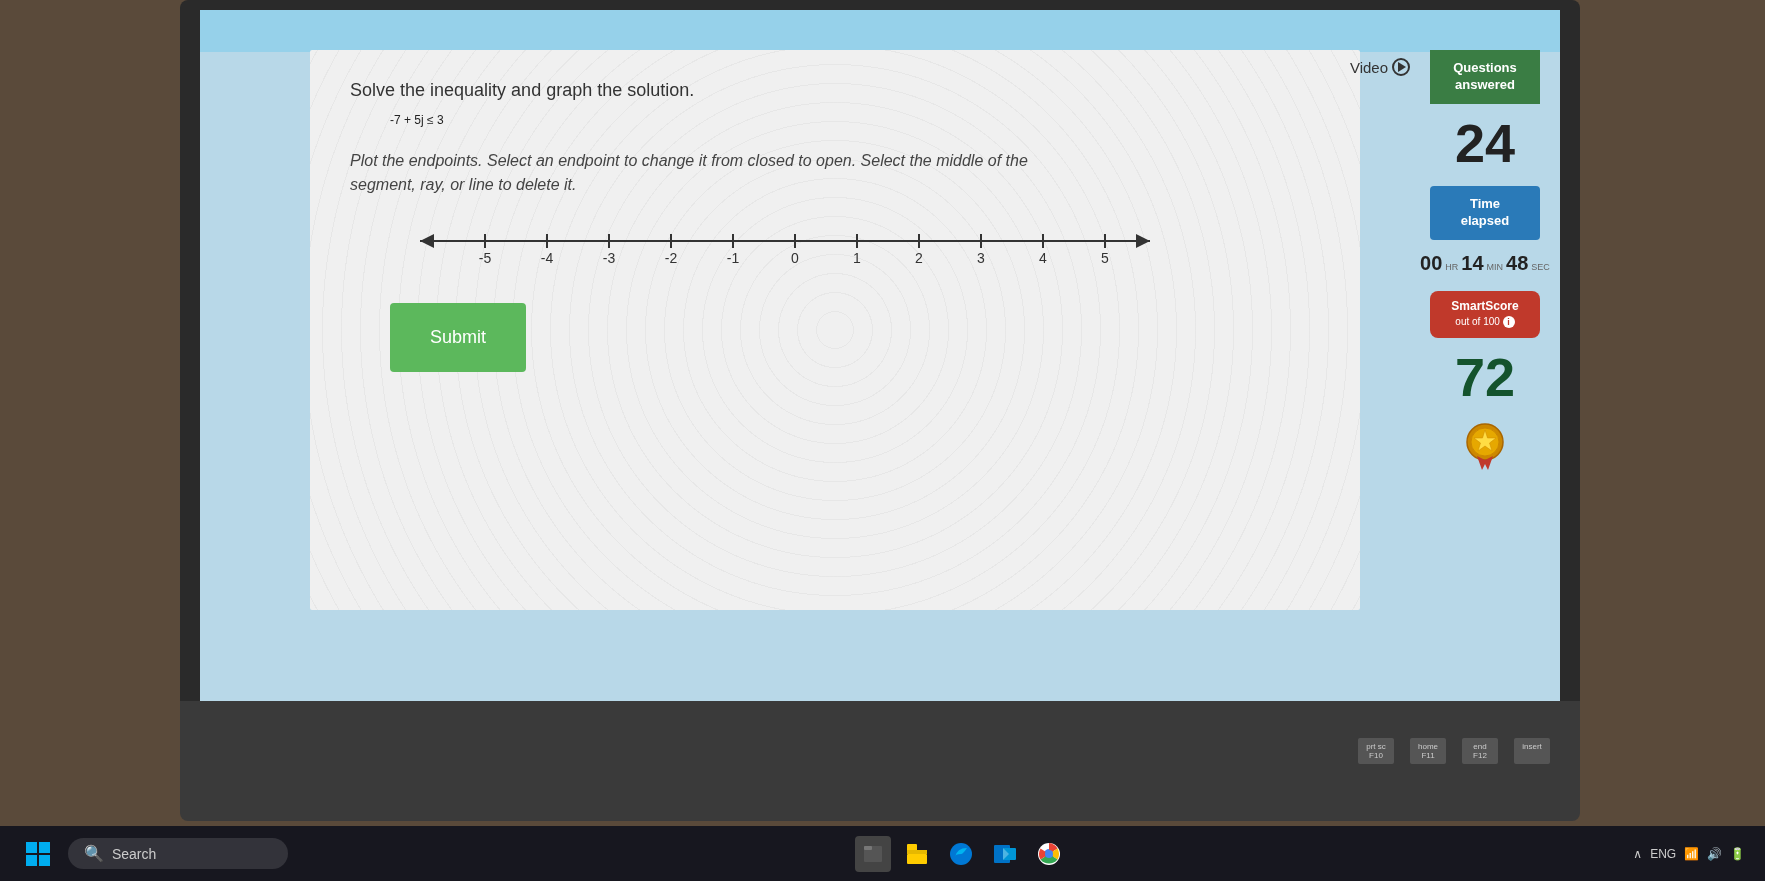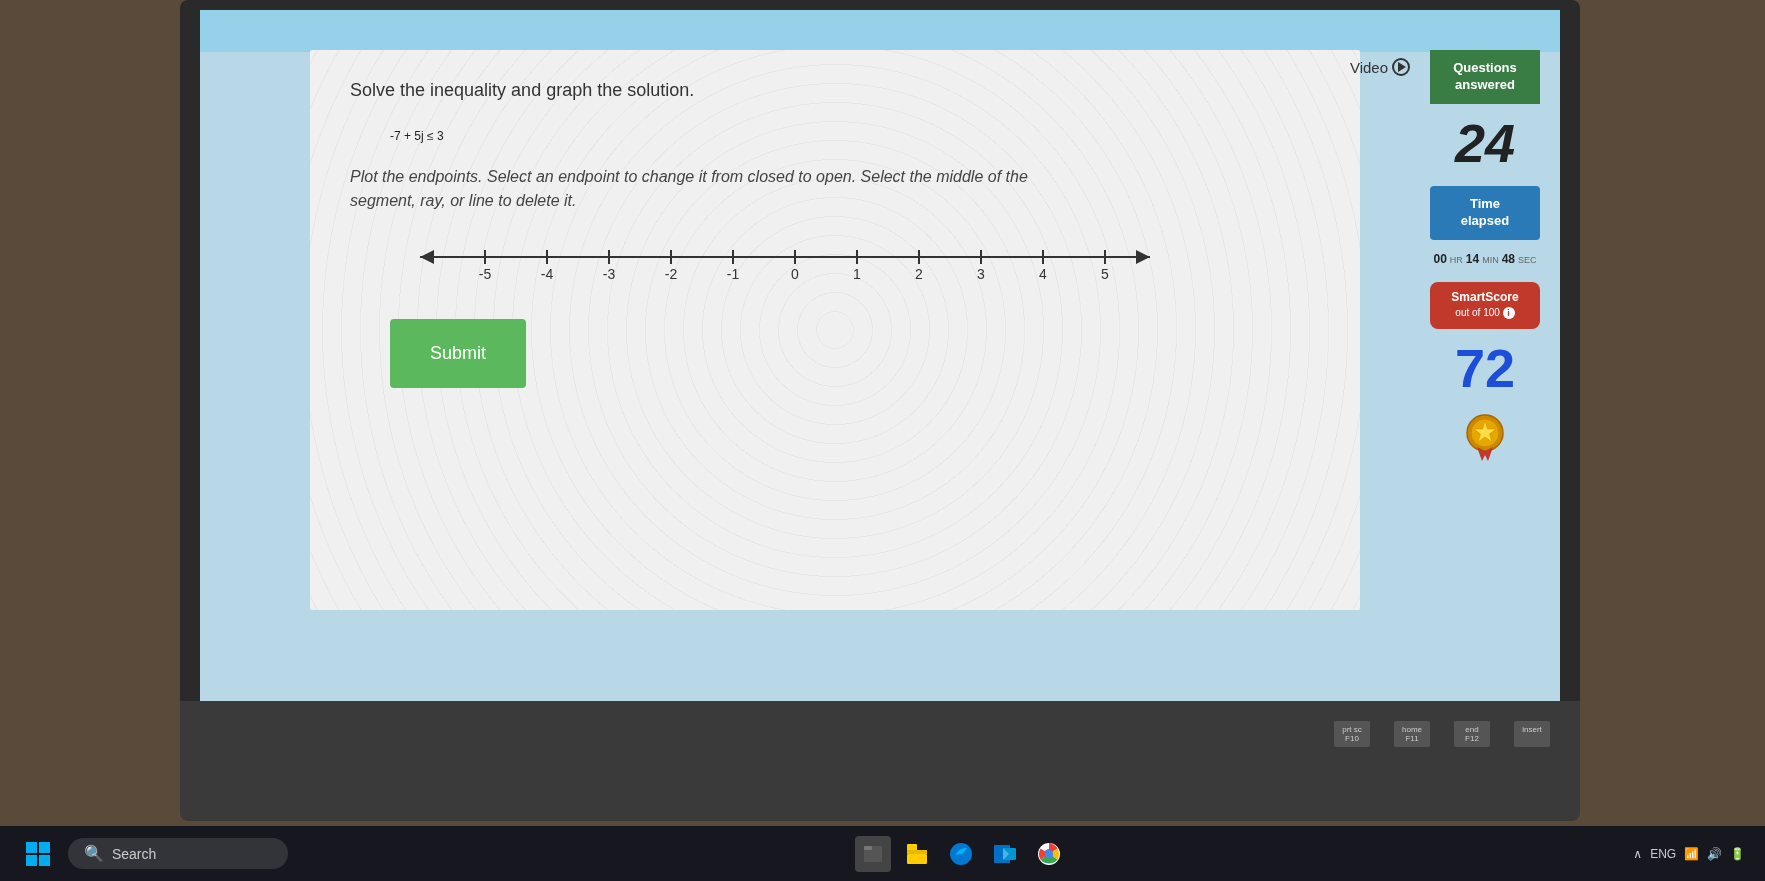--- a/index.html
+++ b/index.html
@@ -39,21 +39,21 @@
       height: 560px;
       background: #f0f0f0;
       background-image: repeating-radial-gradient(circle at 50% 50%, transparent 0, transparent 18px, rgba(180,180,180,0.15) 18px, rgba(180,180,180,0.15) 19px);
       border-radius: 2px;
       padding: 30px 40px;
     }
 
     .problem-title {
       font-size: 18px;
       color: #333;
-      margin-bottom: 28px;
+      margin-bottom: 12px;
     }
 
     .inequality {
       font-size: 12px;
       color: #222;
       margin-left: 40px;
       margin-bottom: 22px;
     }
 
     .instructions {
@@ -117,21 +117,20 @@
       line-height: 1.3;
     }
 
     .count-number {
       font-size: 54px;
       font-weight: bold;
       color: #222;
       text-align: left;
       line-height: 1;
       margin-top: 4px;
-      font-style: italic;
     }
 
     .time-elapsed-btn {
       background: #2a7ab8;
       color: white;
       border: none;
       padding: 10px 14px;
       font-size: 13px;
       font-weight: bold;
       border-radius: 4px;
@@ -145,21 +144,21 @@
     .timer-display {
       display: flex;
       gap: 3px;
       align-items: baseline;
       font-size: 12px;
       color: #333;
       margin-top: 4px;
     }
 
     .timer-value {
-      font-size: 12px;
+      font-size: 20px;
       font-weight: bold;
       color: #222;
     }
 
     .timer-label {
       font-size: 9px;
       color: #666;
     }
 
     .smart-score-btn {
@@ -173,21 +172,21 @@
       text-align: center;
       cursor: pointer;
       width: 110px;
       line-height: 1.3;
       margin-top: 8px;
     }
 
     .score-number {
       font-size: 54px;
       font-weight: bold;
-      color: #1d4ed8;
+      color: #14532d;
       text-align: left;
       line-height: 1;
       margin-top: 4px;
     }
 
     
     .badge-icon {
       margin-top: 8px;
       width: 50px;
       height: 60px;
@@ -272,22 +271,22 @@
       left: 180px;
       width: 1400px;
       height: 120px;
       background: #3a3a3a;
       border-radius: 0 0 8px 8px;
     }
 
     .keyboard-keys {
       display: flex;
       justify-content: flex-end;
-      padding: 20px 30px 10px;
-      gap: 24px;
+      padding: 37px 30px 10px;
+      gap: 16px;
     }
 
     .key {
       background: #555;
       color: #ccc;
       font-size: 8px;
       padding: 4px 6px;
       border-radius: 2px;
       min-width: 36px;
       text-align: center;

